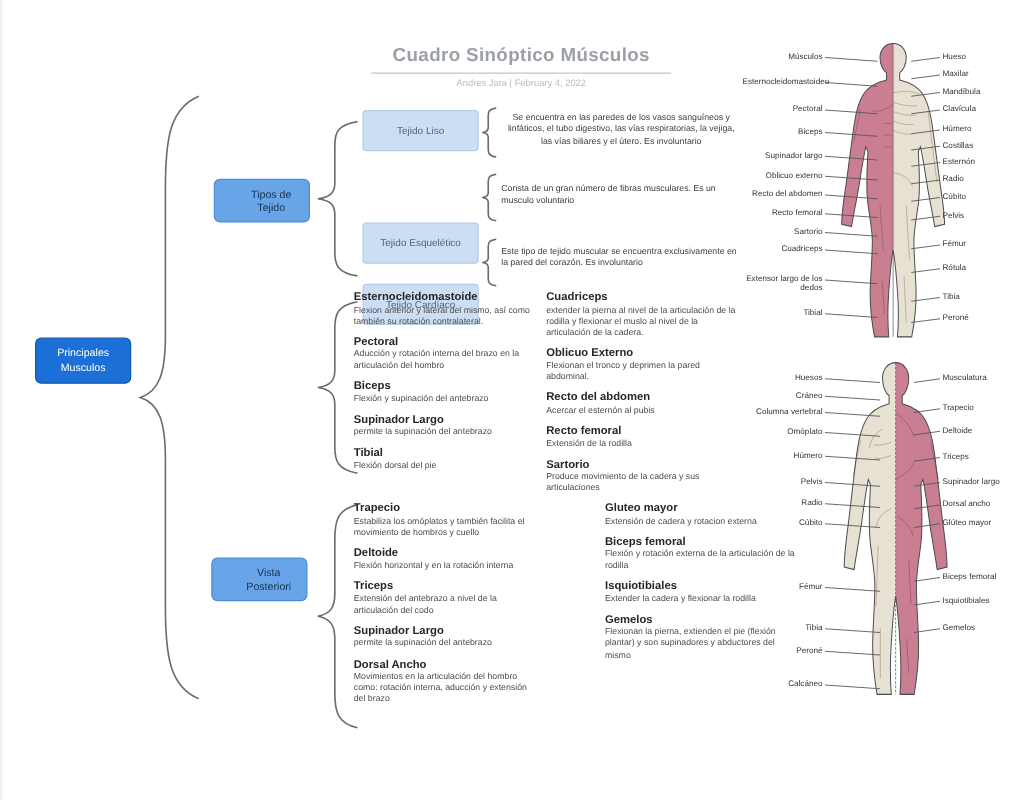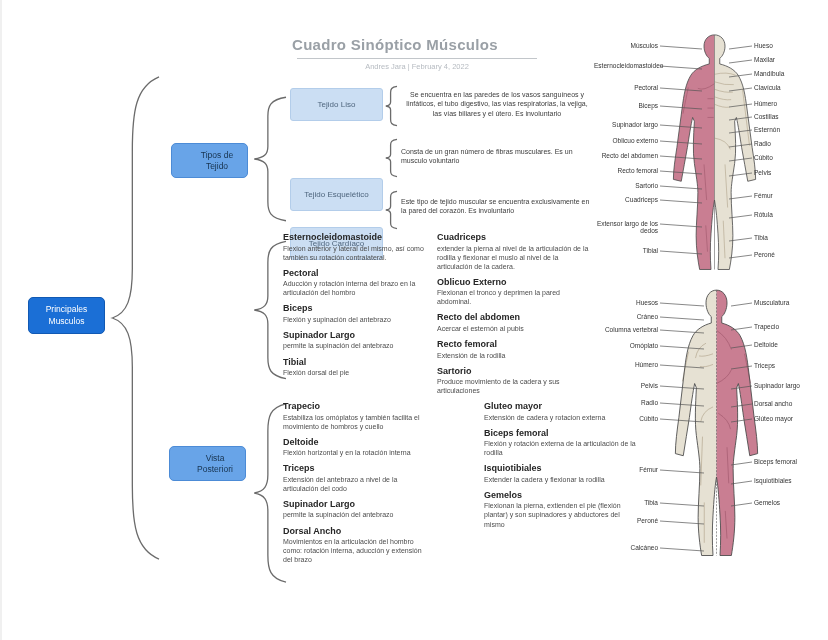--- a/index.html
+++ b/index.html
@@ -2,34 +2,34 @@
 <html><head>
 <meta charset="utf-8">
 <style>
   html,body { margin:0; padding:0; background:#ffffff; }
   #canvas {
     position:relative; width:828px; height:640px; background:#ffffff;
     font-family:"Liberation Sans", sans-serif; overflow:hidden;
     border-left:2px solid #f0f0f0; box-sizing:border-box;
   }
   .title {
-    position:absolute; left:290px; top:36px; width:250px; text-align:left;
+    position:absolute; left:290px; top:36px; width:250px; text-align:center;
     color:#9aa0a6; font-weight:bold; font-size:15px; letter-spacing:.3px;
   }
   .title-rule { position:absolute; left:295px; top:58px; width:240px; border-top:1px solid #c2c6ca; }
   .subtitle {
     position:absolute; left:290px; top:62px; width:250px; text-align:center;
     color:#b6bbc1; font-size:7.5px;
   }
   .node {
     position:absolute; display:flex; align-items:center; justify-content:center;
     text-align:center; border-radius:5px; box-sizing:border-box; padding:2px;
   }
   .root-node {
-    left:26px; top:297px; width:77px; height:37px;
+    left:26px; top:270px; width:77px; height:37px;
     background:#1b6fd6; border:1.5px solid #1159b3; color:#ffffff;
     font-size:8.5px; line-height:1.3;
   }
   .branch-node {
     width:77px; height:35px; background:#68a4e8; border:1px solid #4c8bd6;
     color:#17334f; font-size:8.5px; line-height:1.25;padding-left:17px;
   }
   #branch-tipos     { left:169px; top:143px; }
   #branch-anterior  { left:169px; top:285px; }
   #branch-posterior { left:167px; top:446px; }

